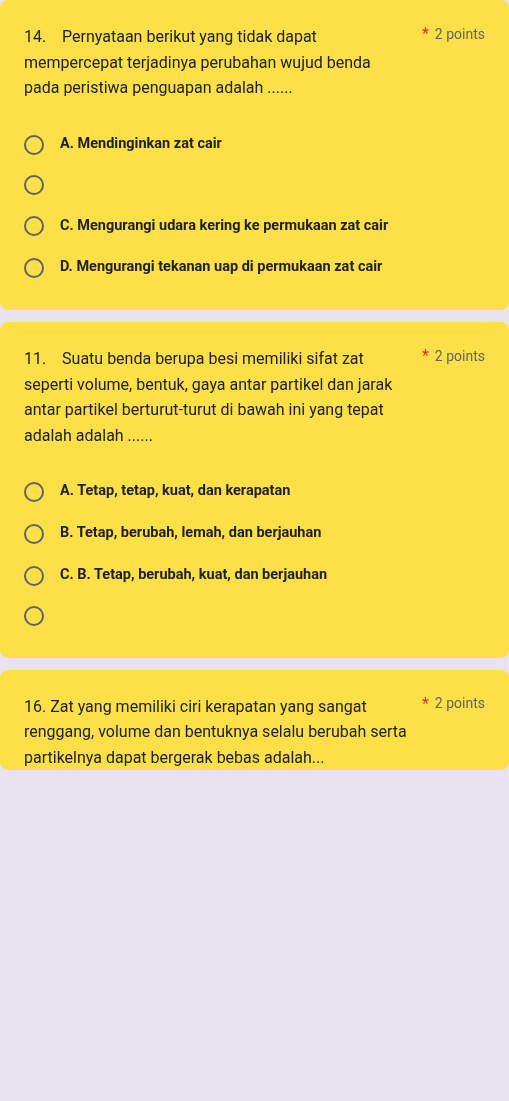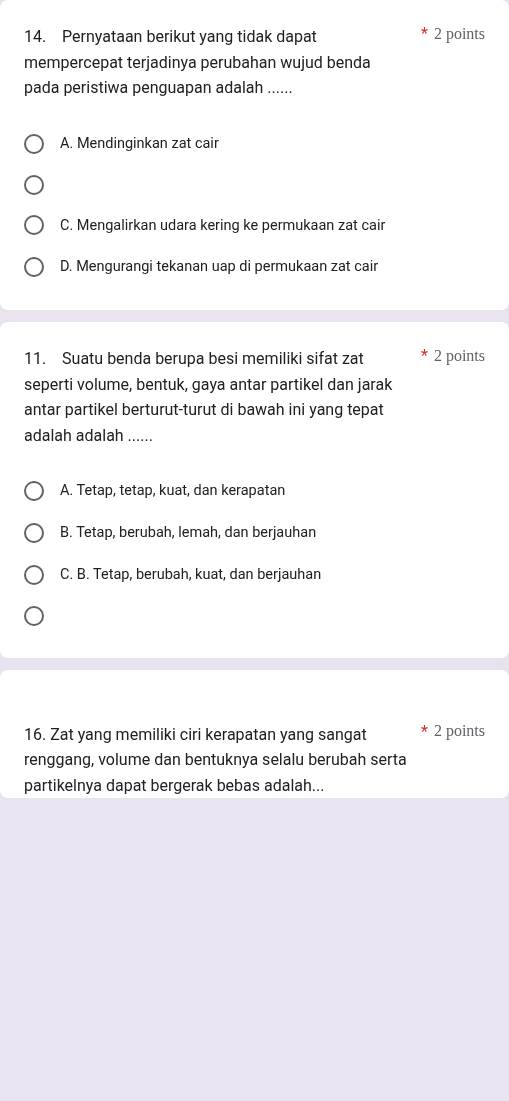--- a/index.html
+++ b/index.html
@@ -7,21 +7,21 @@
       padding: 0;
       box-sizing: border-box;
     }
     body {
       font-family: Roboto, Arial, sans-serif;
       background-color: #e8e3ee;
       width: 509px;
       padding: 0;
     }
     .card {
-      background-color: #ffffff;
+      background-color: #fde047;
       border-radius: 8px;
       padding: 24px;
       margin-bottom: 12px;
     }
     .question-header {
       display: flex;
       align-items: flex-start;
       margin-bottom: 24px;
     }
     .question-text {
@@ -36,33 +36,33 @@
       margin-left: 12px;
       white-space: nowrap;
     }
     .asterisk {
       color: #d93025;
       font-size: 16px;
       margin-right: 6px;
     }
     .points {
       color: #5f6368;
-      font-size: 16px;
-      font-family: Liberation Serif, serif;
+      font-size: 14px;
     }
     .options {
       display: flex;
       flex-direction: column;
       gap: 4px;
     }
     .option {
       display: flex;
-      align-items: center;
+      align-items: flex-end;
       padding: 8px 0;
       cursor: pointer;
+      font-weight: bold;
     }
     .radio {
       width: 20px;
       height: 20px;
       min-width: 20px;
       border: 2px solid #5f6368;
       border-radius: 50%;
       margin-right: 16px;
       flex-shrink: 0;
     }
@@ -88,21 +88,21 @@
   <div class="options">
     <div class="option">
       <div class="radio"></div>
       <span class="option-text">A. Mendinginkan zat cair</span>
     </div>
     <div class="option">
       <div class="radio"></div>
     </div>
     <div class="option">
       <div class="radio"></div>
-      <span class="option-text">C. Mengalirkan udara kering ke permukaan zat cair</span>
+      <span class="option-text">C. Mengurangi udara kering ke permukaan zat cair</span>
     </div>
     <div class="option">
       <div class="radio"></div>
       <span class="option-text">D. Mengurangi tekanan uap di permukaan zat cair</span>
     </div>
   </div>
 </div>
 
 <div class="card">
   <div class="question-header">
@@ -127,21 +127,21 @@
       <div class="radio"></div>
       <span class="option-text">C. B. Tetap, berubah, kuat, dan berjauhan</span>
     </div>
     <div class="option">
       <div class="radio"></div>
     </div>
   </div>
 </div>
 
 <div class="card" style="padding-bottom:0;">
-  <div class="question-header" style="margin-bottom:0;margin-top:28px;">
+  <div class="question-header" style="margin-bottom:0;">
     <div class="question-text">
       <span>16.</span> <span>Zat yang memiliki ciri kerapatan yang sangat renggang, volume dan bentuknya selalu berubah serta partikelnya dapat bergerak bebas adalah...</span>
     </div>
     <div class="points-wrapper">
       <span class="asterisk">*</span>
       <span class="points">2 points</span>
     </div>
   </div>
 </div>
 

